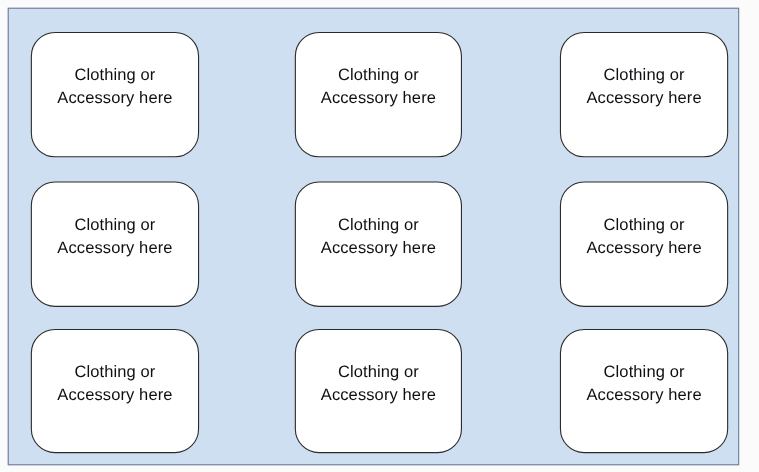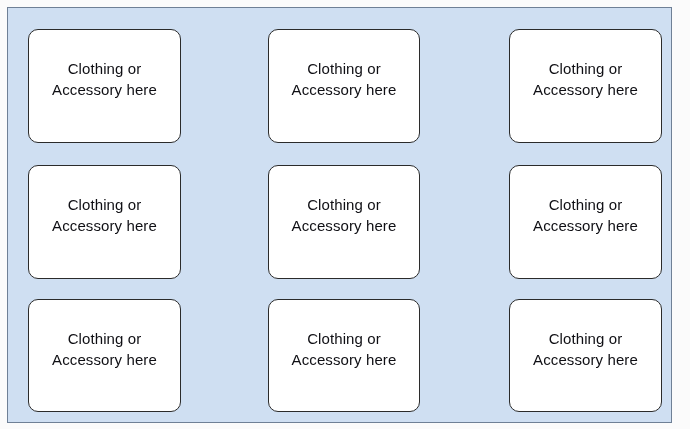--- a/index.html
+++ b/index.html
@@ -42,21 +42,21 @@
     top: 0;
     width: 100%;
     height: 100%;
   }
 
   .card {
     position: absolute;
     box-sizing: border-box;
     background: #ffffff;
     border: 1px solid #2b2b2b;
-    border-radius: 10px;
+    border-radius: 22px;
     display: flex;
     align-items: center;
     justify-content: center;
   }
 
   .card-label {
     font-family: "Liberation Sans", sans-serif;
     font-size: 15px;
     line-height: 21px;
     color: #0f0f14;

